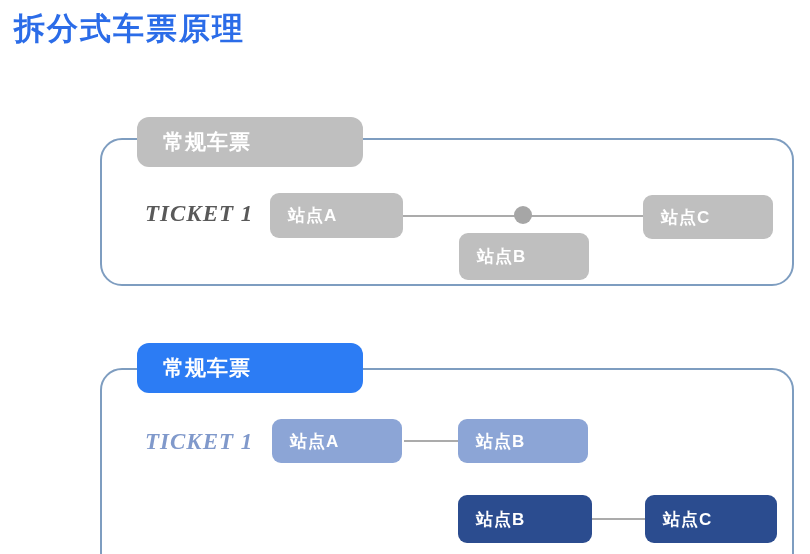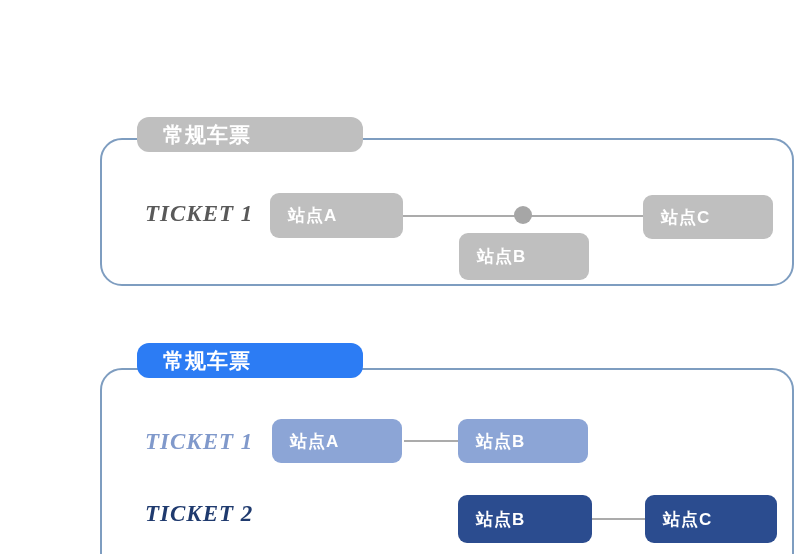--- a/index.html
+++ b/index.html
@@ -28,21 +28,21 @@
     border-radius: 22px;
     background: transparent;
     z-index: 1;
   }
   .panel-regular { top: 138px; height: 144px; }
   .panel-split   { top: 368px; height: 230px; }
   .tab {
     position: absolute;
     left: 137px;
     width: 226px;
-    height: 35px;
+    height: 50px;
     border-radius: 12px;
     display: flex;
     align-items: center;
     padding-left: 26px;
     box-sizing: border-box;
     color: #ffffff;
     font-size: 21px;
     font-weight: bold;
     letter-spacing: 1px;
     z-index: 2;
@@ -106,20 +106,21 @@
     border-radius: 50%;
     background: var(--dot_gray);
     z-index: 2;
   }
 </style>
 </head>
 <body>
 
 <div id="screen">
 
+  <div class="page-title">拆分式车票原理</div>
 
   <div class="panel panel-regular"></div>
 
   <div class="tab tab-regular">常规车票</div>
 
   <div class="ticket-label ticket-regular-1">TICKET 1</div>
 
   <div class="connector line-r"></div>
 
   <div class="route-dot"></div>
@@ -135,21 +136,20 @@
   <div class="tab tab-split">常规车票</div>
 
   <div class="ticket-label ticket-split-1">TICKET 1</div>
 
   <div class="station-box light-box box-s1-a">站点A</div>
 
   <div class="connector line-s1"></div>
 
   <div class="station-box light-box box-s1-b">站点B</div>
 
-  <div class="ticket-label ticket-split-2">TICKET 2</div>
 
   <div class="station-box dark-box box-s2-b">站点B</div>
 
   <div class="connector line-s2"></div>
 
   <div class="station-box dark-box box-s2-c">站点C</div>
 
 </div>
 
 </body></html>

